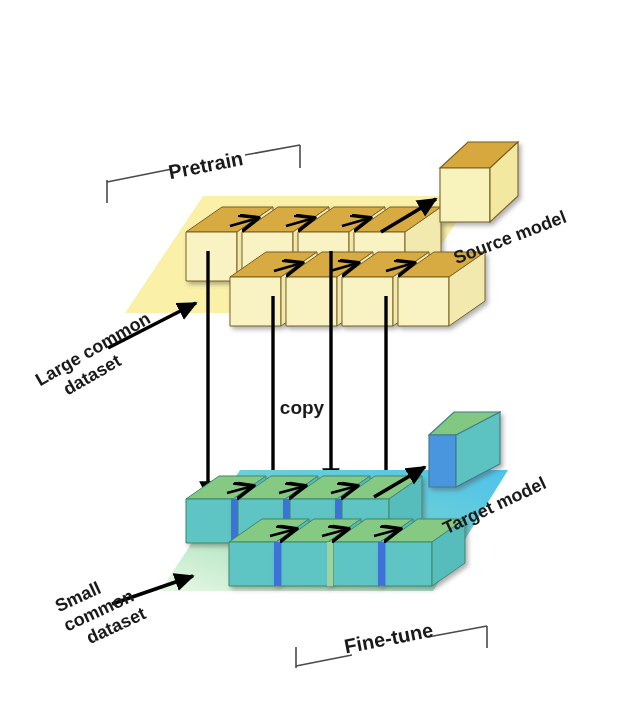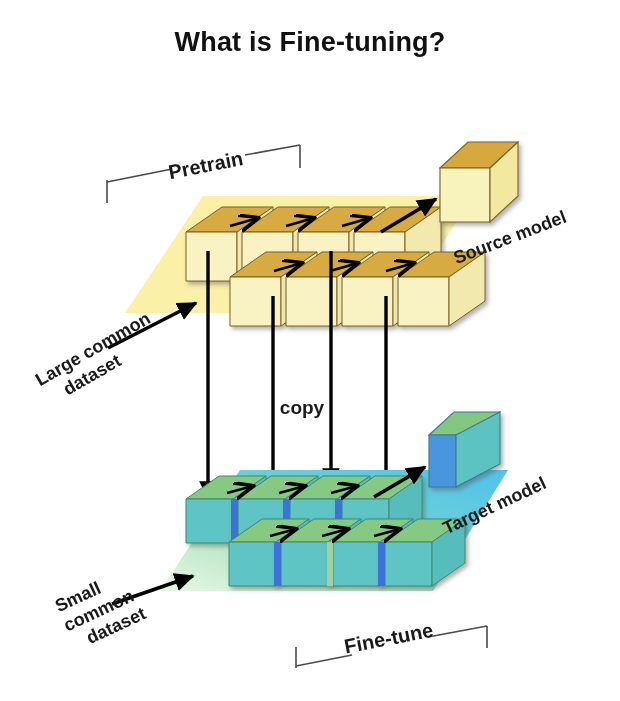--- a/index.html
+++ b/index.html
@@ -42,21 +42,20 @@
     font-family: "Liberation Sans", sans-serif;
     font-weight: bold;
     fill: #1a1a1a;
   }
 </style>
 </head>
 <body>
 
 <div id="stage">
 
-  <div id="title">What is Fine-tuning?</div>
 
   <svg class="diagram" viewBox="0 0 620 701">
 
     <defs>
       <linearGradient id="gradBottomPlane" x1="1" y1="0" x2="0.05" y2="1">
         <stop offset="0%" stop-color="#4ec3ec"></stop>
         <stop offset="38%" stop-color="#6ccfd6"></stop>
         <stop offset="72%" stop-color="#b9e7c6"></stop>
         <stop offset="100%" stop-color="#e4f6e2"></stop>
       </linearGradient>

